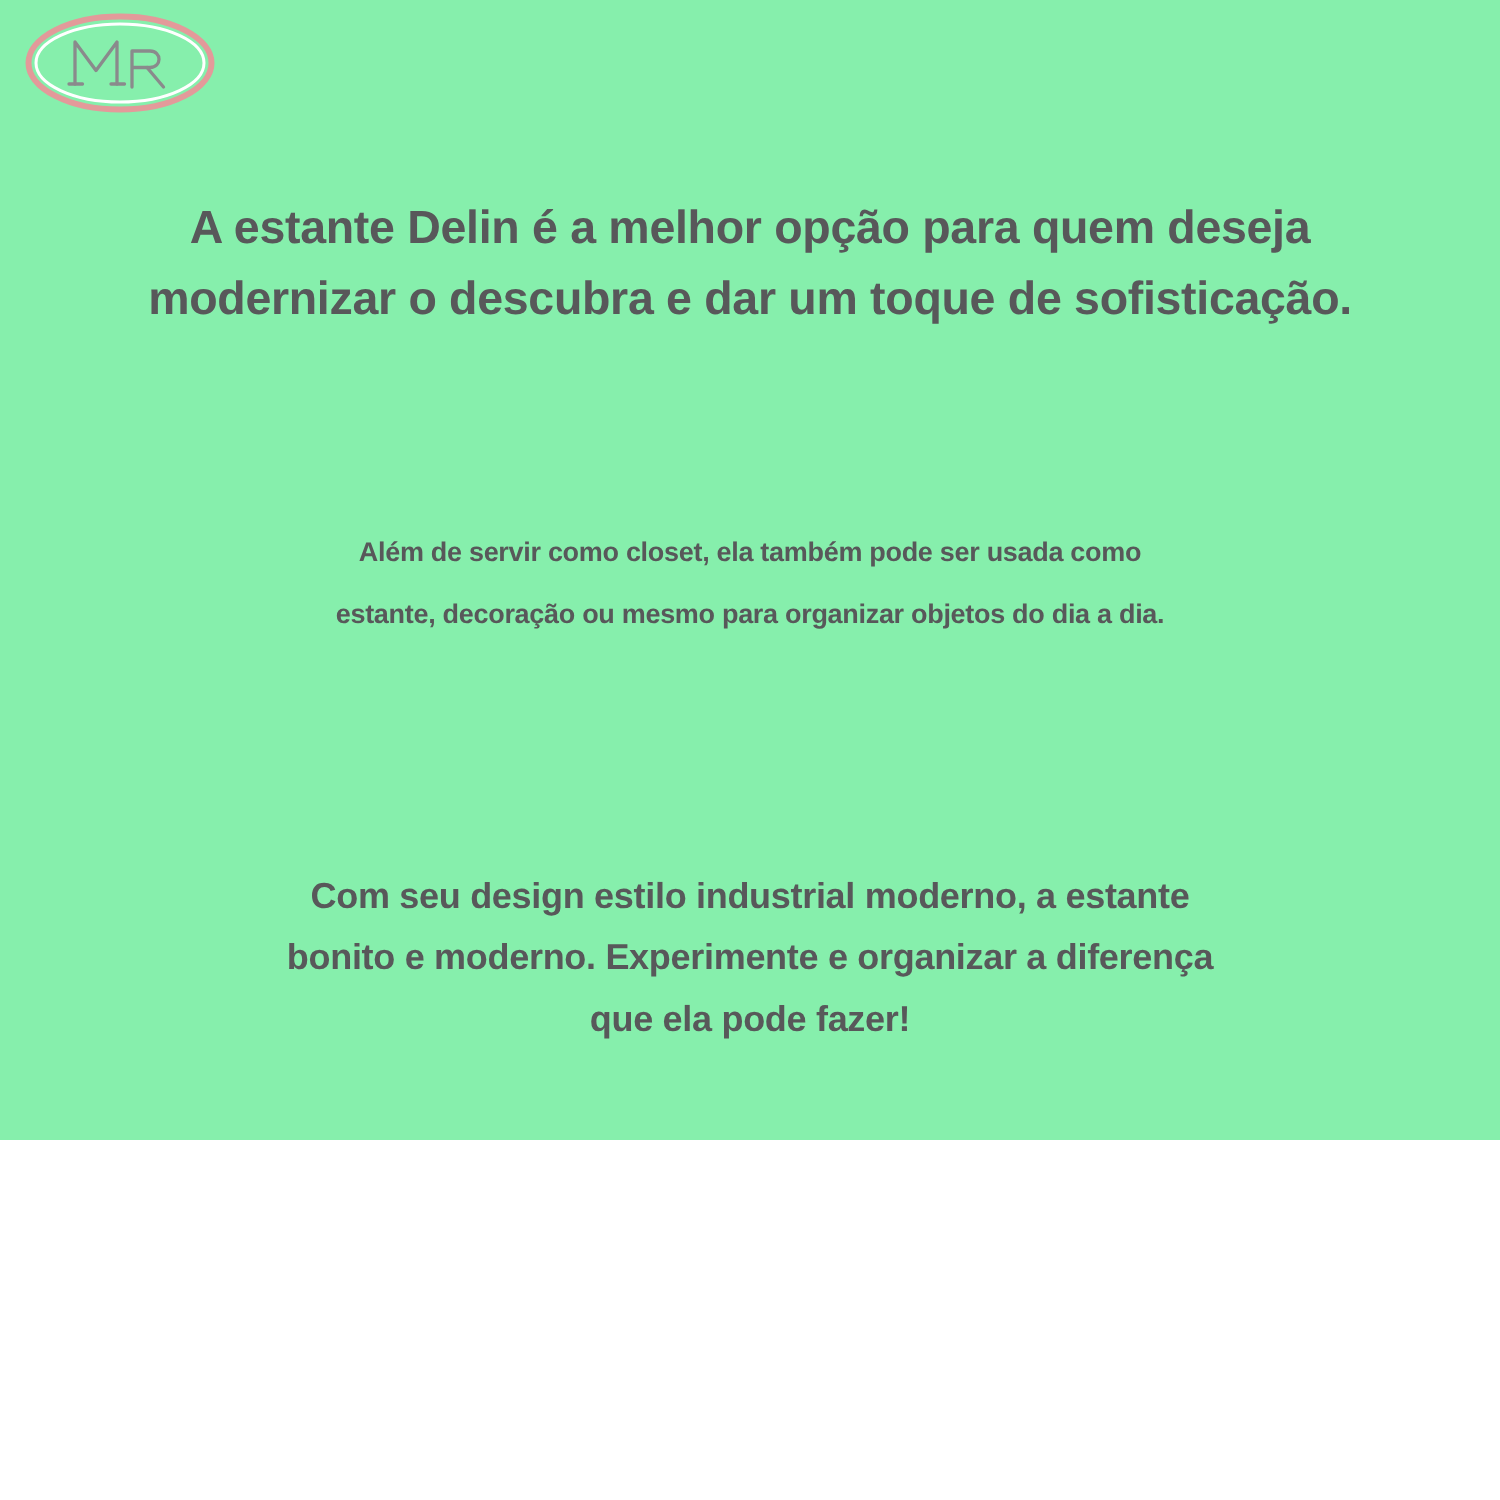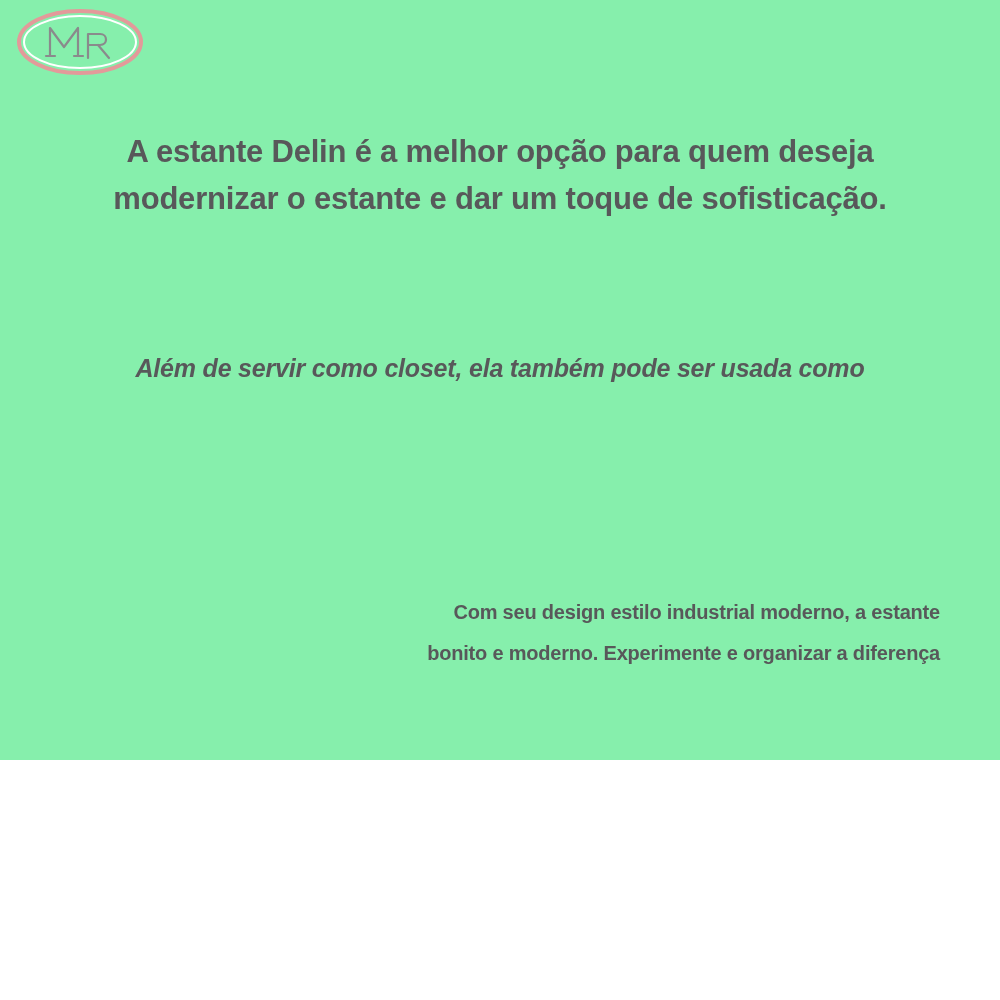--- a/index.html
+++ b/index.html
@@ -48,34 +48,32 @@
   .block-1 {
     top: 128px;
     font-size: 31px;
     line-height: 47px;
     padding: 0 20px;
     box-sizing: border-box;
   }
 
   .block-2 {
     top: 348px;
-    font-size: 25px;
+    font-size: 18px;
     line-height: 41px;
     padding: 0 22px;
     box-sizing: border-box;
-    font-style: italic;
   }
 
   .block-3 {
-    top: 592px;
-    font-size: 20px;
+    top: 577px;
+    font-size: 24px;
     line-height: 41px;
     padding: 0 60px;
     box-sizing: border-box;
-    text-align: right;
   }
 
   .line {
     display: block;
   }
 </style>
 </head>
 <body>
 
 <div class="page">
@@ -91,25 +89,27 @@
         <path d="M60 50 L69 50"></path>
 
         <path d="M74 52 L74 28 L86 28 C94 28 94 39 86 39 L74 39"></path>
         <path d="M84 39 L95 52"></path>
       </g>
     </svg>
   </div>
 
   <div class="block block-1">
     <span class="line">A estante Delin é a melhor opção para quem deseja</span>
-    <span class="line">modernizar o estante e dar um toque de sofisticação.</span>
+    <span class="line">modernizar o descubra e dar um toque de sofisticação.</span>
   </div>
 
   <div class="block block-2">
     <span class="line">Além de servir como closet, ela também pode ser usada como</span>
+    <span class="line">estante, decoração ou mesmo para organizar objetos do dia a dia.</span>
   </div>
 
   <div class="block block-3">
     <span class="line">Com seu design estilo industrial moderno, a estante</span>
     <span class="line">bonito e moderno. Experimente e organizar a diferença</span>
+    <span class="line">que ela pode fazer!</span>
   </div>
 
 </div>
 
 </body></html>

